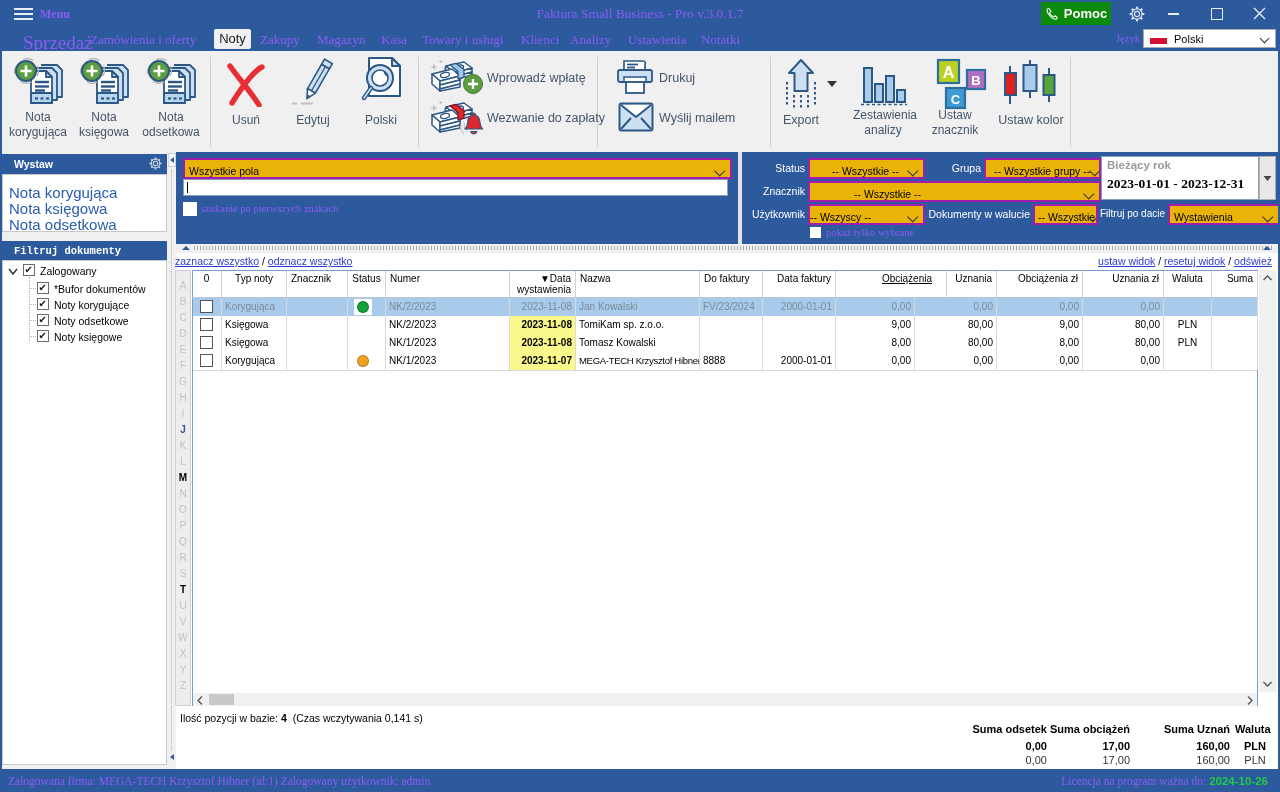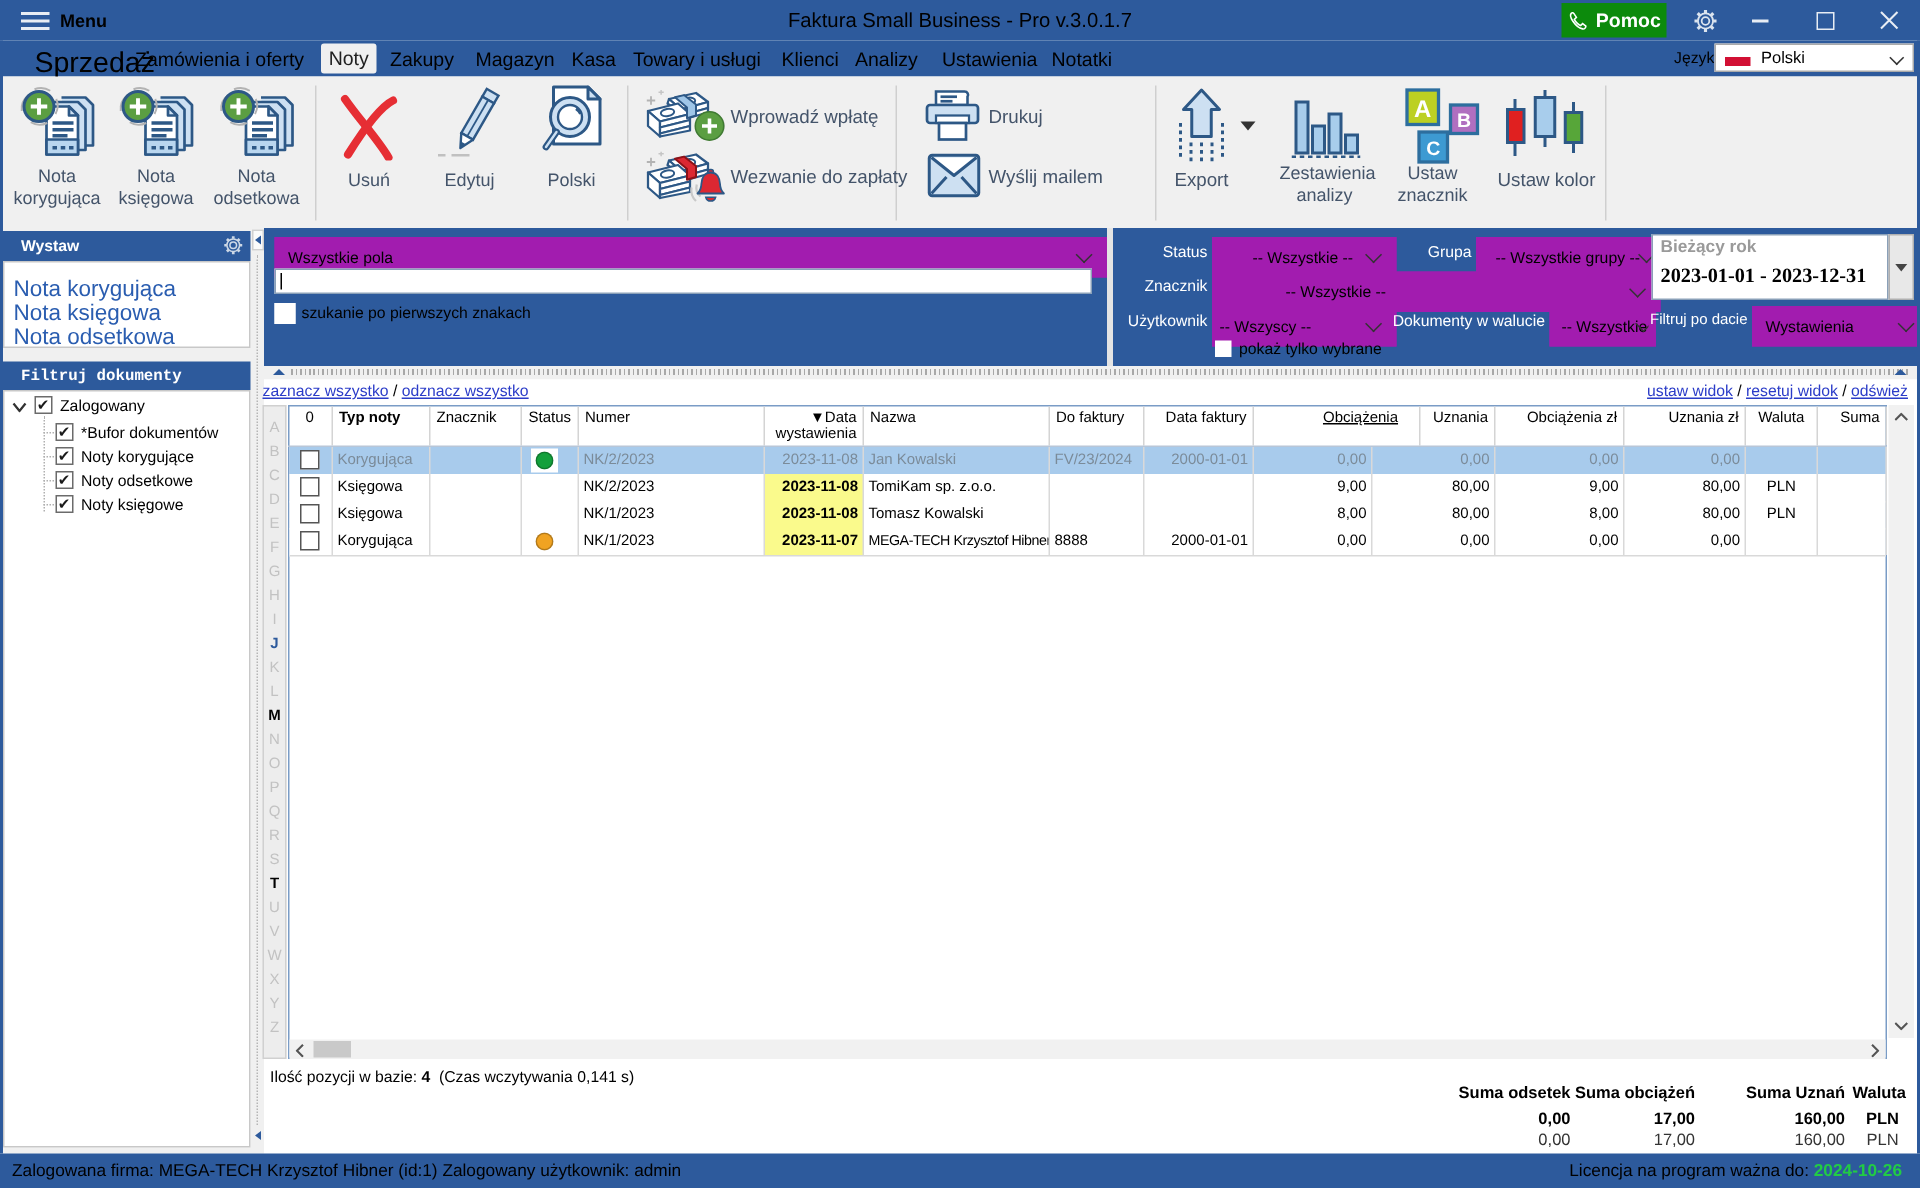--- a/index.html
+++ b/index.html
@@ -1,20 +1,20 @@
 <!DOCTYPE html>
 <html><head>
 <meta charset="utf-8">
 <style>
   html,body{margin:0;padding:0;}
   body{width:1280px;height:792px;overflow:hidden;font-family:"Liberation Sans",sans-serif;background:#fff;position:relative;}
   .abs{position:absolute;}
   .blue{background:#2d5a9c;}
-  .wtxt{color:#000000;white-space:nowrap;}
-  .combo{background:#a21caf;border:5px solid #a21caf;font-size:10.5px;color:#000;display:flex;align-items:center;white-space:nowrap;overflow:hidden;}
+  .wtxt{color:#8b5cf6;white-space:nowrap;font-family:Liberation Serif, serif;}
+  .combo{background:#eab308;border:2px solid #a21caf;font-size:10.5px;color:#000;display:flex;align-items:flex-end;white-space:nowrap;overflow:hidden;}
   .combo .cv{margin-left:auto;margin-right:7px;width:7px;height:7px;border-left:1.4px solid #333;border-bottom:1.4px solid #333;transform:rotate(-45deg) translate(2px,-1px);flex:none;}
   .flab{color:#fff;white-space:nowrap;font-size:10.5px;text-align:right;}
   a.lnk{color:#2b3cc8;text-decoration:underline;}
   .hdrcell{border-right:1px solid #d4d4d4;box-sizing:border-box;font-size:10px;color:#000;position:absolute;white-space:nowrap;overflow:hidden;}
   .cell{position:absolute;font-size:10px;color:#000;box-sizing:border-box;border-right:1px solid #d9d9d9;padding:0 3px;line-height:18px;white-space:nowrap;overflow:hidden;}
   .tlab{font-size:12px;color:#44546a;text-align:center;line-height:14.5px;}
   .tlab2{font-size:12.5px;color:#44546a;white-space:nowrap;}
   .slink{font-size:15px;color:#2a5db0;white-space:nowrap;}
   .treerow{position:absolute;font-size:10.5px;color:#000;white-space:nowrap;}
   .cb{position:absolute;width:12px;height:12px;background:#fff;border:1px solid #6b6b6b;box-sizing:border-box;}
@@ -431,21 +431,21 @@
 <div class="abs" style="left:175px;top:568px;width:16px;text-align:center;font-size:10px;color:#c2c2c2;">S</div>
 <div class="abs" style="left:175px;top:584px;width:16px;text-align:center;font-size:10px;color:#000;font-weight:bold;">T</div>
 <div class="abs" style="left:175px;top:600px;width:16px;text-align:center;font-size:10px;color:#c2c2c2;">U</div>
 <div class="abs" style="left:175px;top:616px;width:16px;text-align:center;font-size:10px;color:#c2c2c2;">V</div>
 <div class="abs" style="left:175px;top:632px;width:16px;text-align:center;font-size:10px;color:#c2c2c2;">W</div>
 <div class="abs" style="left:175px;top:648px;width:16px;text-align:center;font-size:10px;color:#c2c2c2;">X</div>
 <div class="abs" style="left:175px;top:664px;width:16px;text-align:center;font-size:10px;color:#c2c2c2;">Y</div>
 <div class="abs" style="left:175px;top:680px;width:16px;text-align:center;font-size:10px;color:#c2c2c2;">Z</div>
 <div class="abs" style="left:192px;top:270px;width:1066px;height:436px;border:1px solid #7a9cc6;box-sizing:border-box;"></div>
 <div class="hdrcell" style="left:192px;top:271px;width:30px;height:26px;text-align:center;padding:2px 4px;">0</div>
-<div class="hdrcell" style="left:222px;top:271px;width:65px;height:26px;text-align:left;padding:2px 4px;font-weight:bold;">Typ noty</div>
+<div class="hdrcell" style="left:222px;top:271px;width:65px;height:26px;text-align:center;padding:2px 4px;">Typ noty</div>
 <div class="hdrcell" style="left:287px;top:271px;width:61px;height:26px;text-align:left;padding:2px 4px;">Znacznik</div>
 <div class="hdrcell" style="left:348px;top:271px;width:38px;height:26px;text-align:center;padding:2px 4px;">Status</div>
 <div class="hdrcell" style="left:386px;top:271px;width:124px;height:26px;text-align:left;padding:2px 4px;">Numer</div>
 <div class="hdrcell" style="left:510px;top:271px;width:66px;height:26px;text-align:right;padding:2px 4px;">▼Data<br>wystawienia</div>
 <div class="hdrcell" style="left:576px;top:271px;width:124px;height:26px;text-align:left;padding:2px 4px;">Nazwa</div>
 <div class="hdrcell" style="left:700px;top:271px;width:63px;height:26px;text-align:left;padding:2px 4px;">Do faktury</div>
 <div class="hdrcell" style="left:763px;top:271px;width:73px;height:26px;text-align:right;padding:2px 4px;">Data faktury</div>
 <div class="hdrcell" style="left:868px;top:271px;width:79px;height:26px;text-align:center;padding:2px 4px;text-decoration:underline;">Obciążenia</div>
 <div class="hdrcell" style="left:915px;top:271px;width:82px;height:26px;text-align:right;padding:2px 4px;">Uznania</div>
 <div class="hdrcell" style="left:997px;top:271px;width:86px;height:26px;text-align:right;padding:2px 4px;">Obciążenia zł</div>

